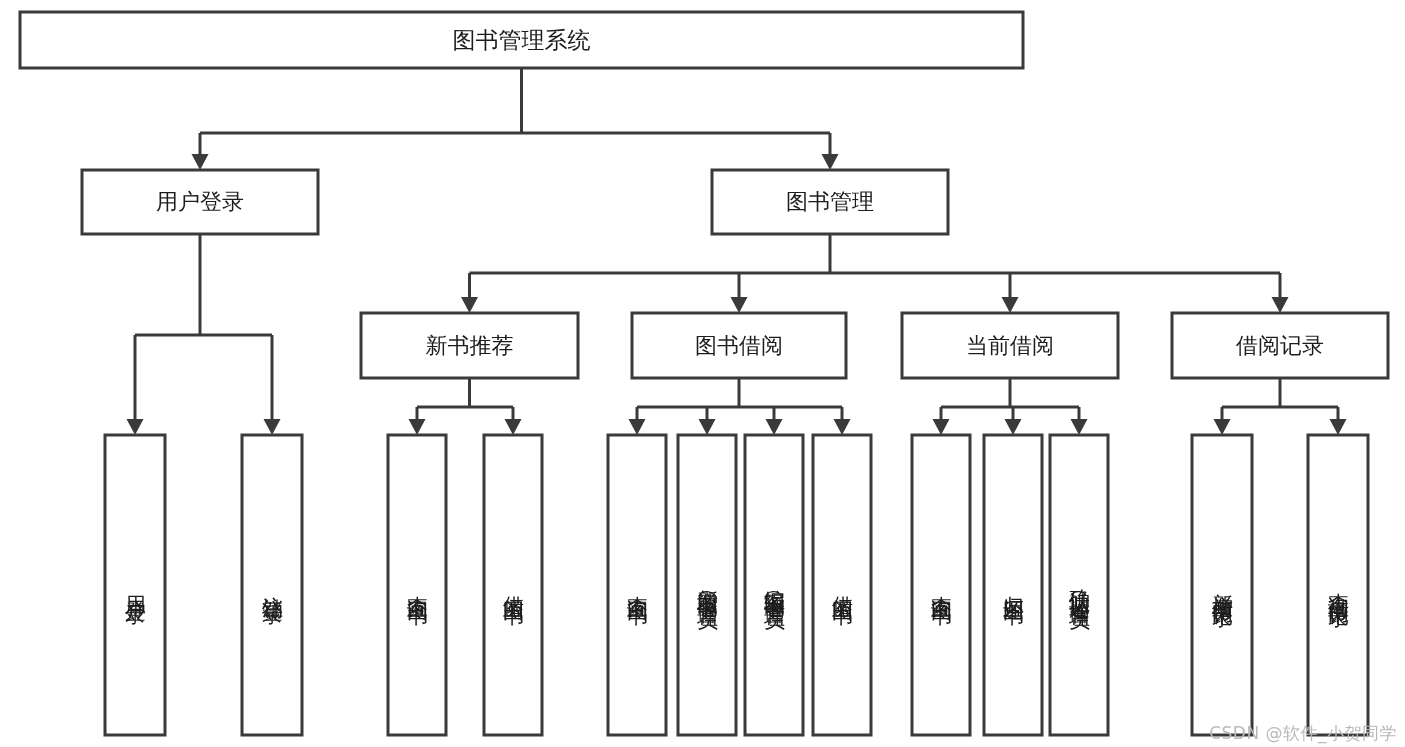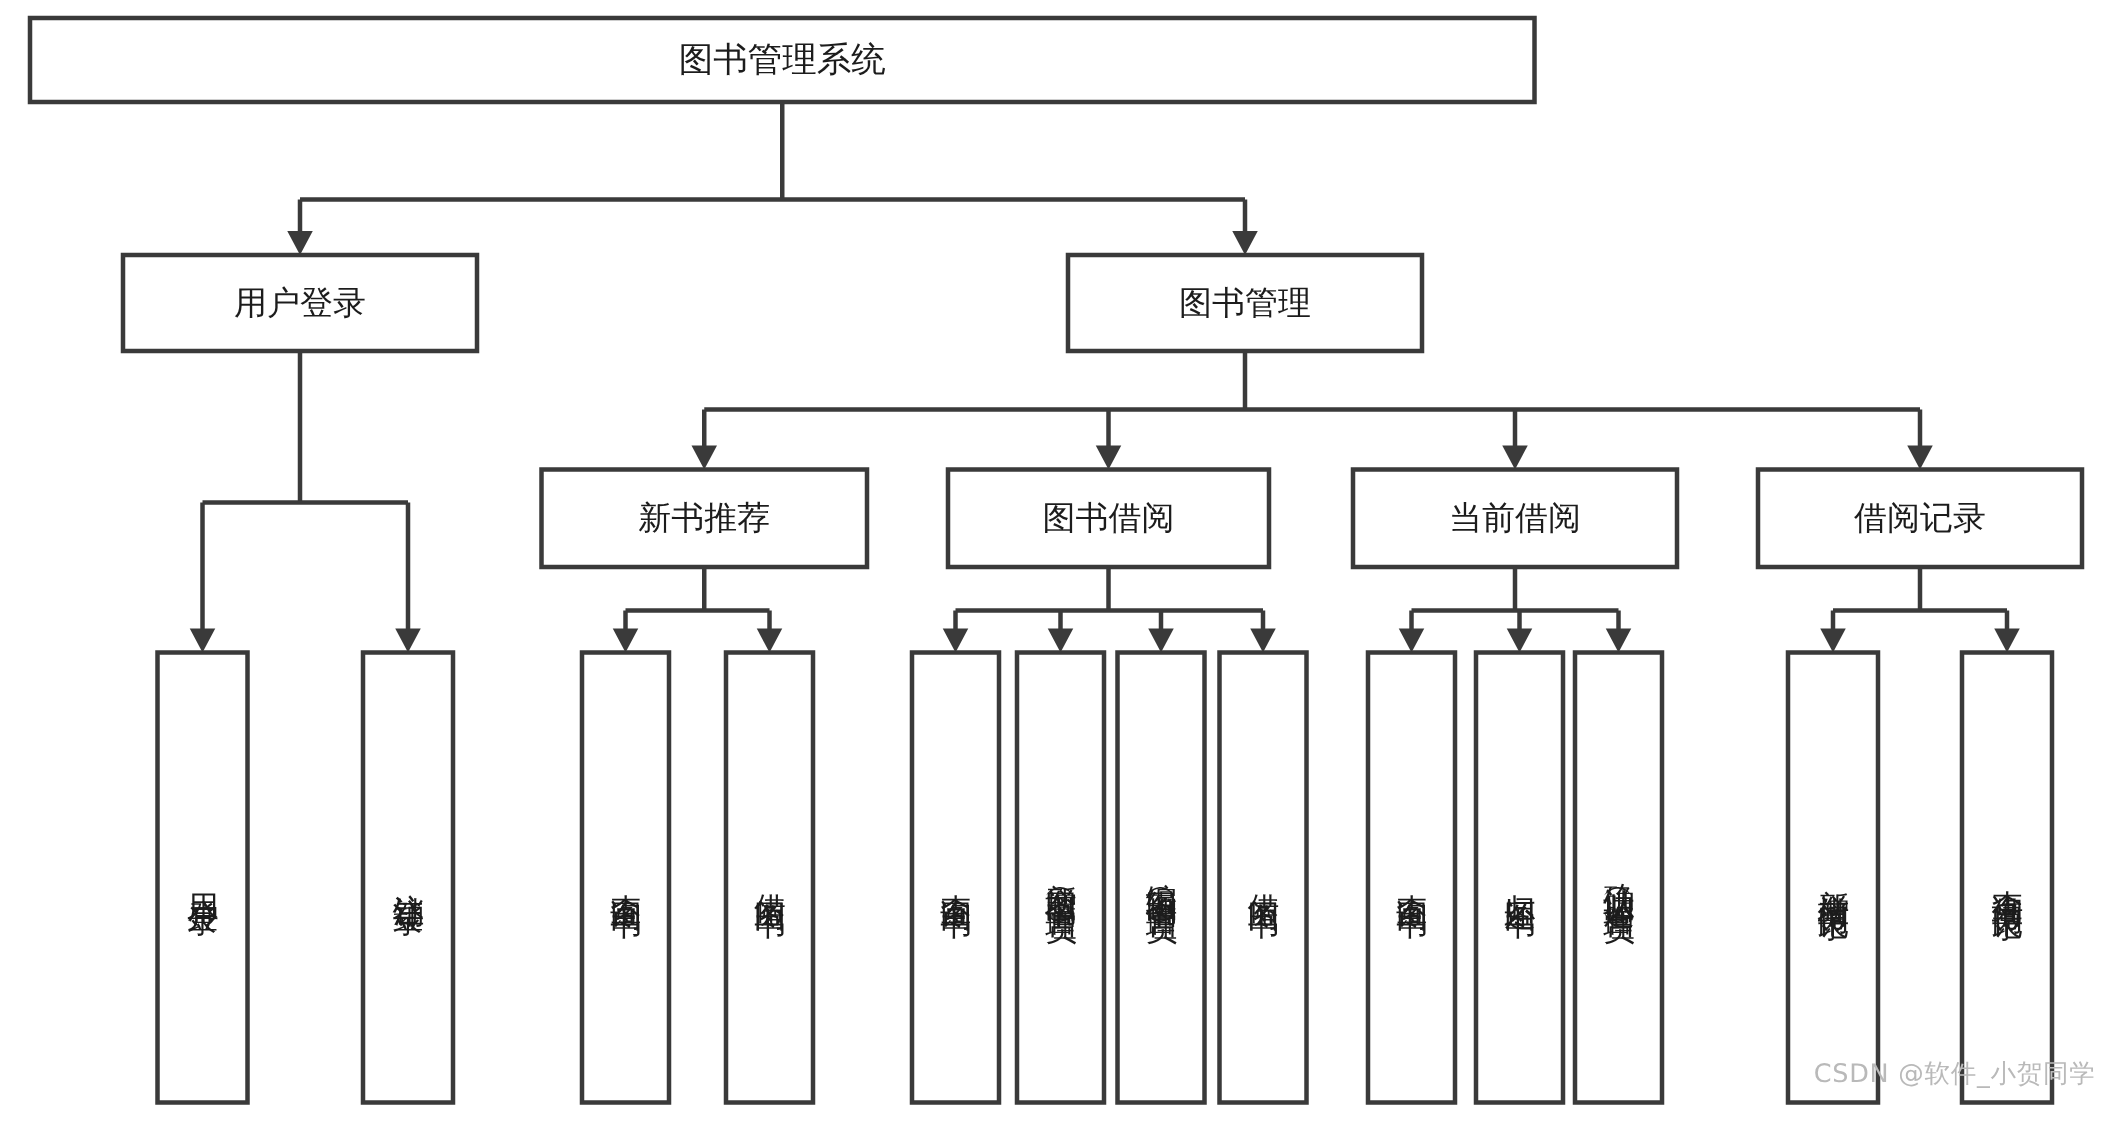--- a/index.html
+++ b/index.html
@@ -76,21 +76,21 @@
     font-size: 21px;
     line-height: 1.18;
     letter-spacing: 3px;
     color: #1c1c1c;
     white-space: nowrap;
     text-align: center;
   }
   #watermark {
     position: absolute;
     right: 8px;
-    bottom: 20px;
+    bottom: 2px;
     font-family: "DejaVu Sans", "Liberation Sans", sans-serif;
     font-size: 17px;
     color: #b9b9b9;
     letter-spacing: 0.5px;
     white-space: nowrap;
     user-select: none;
   }
 </style>
 </head>
 <body>

